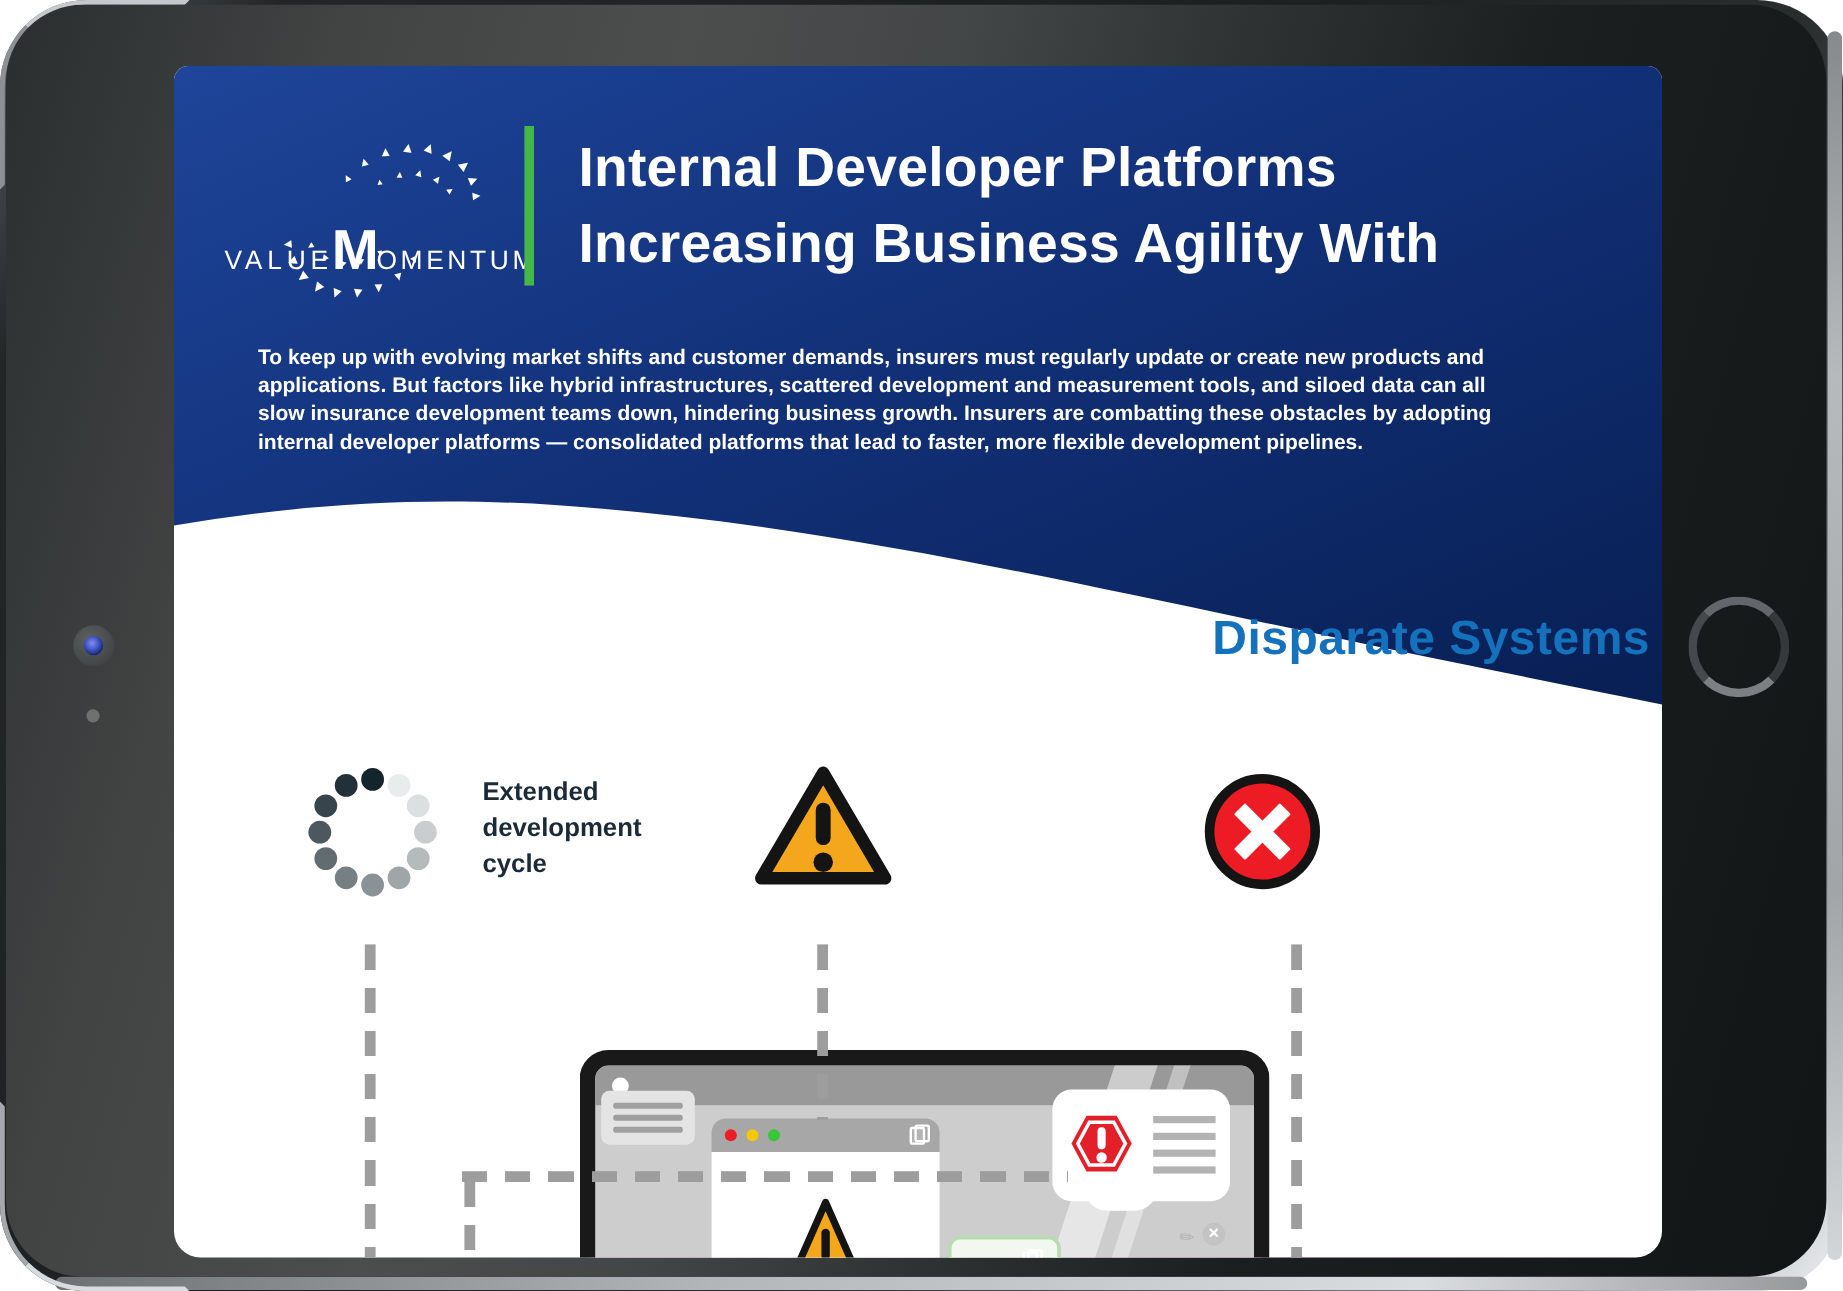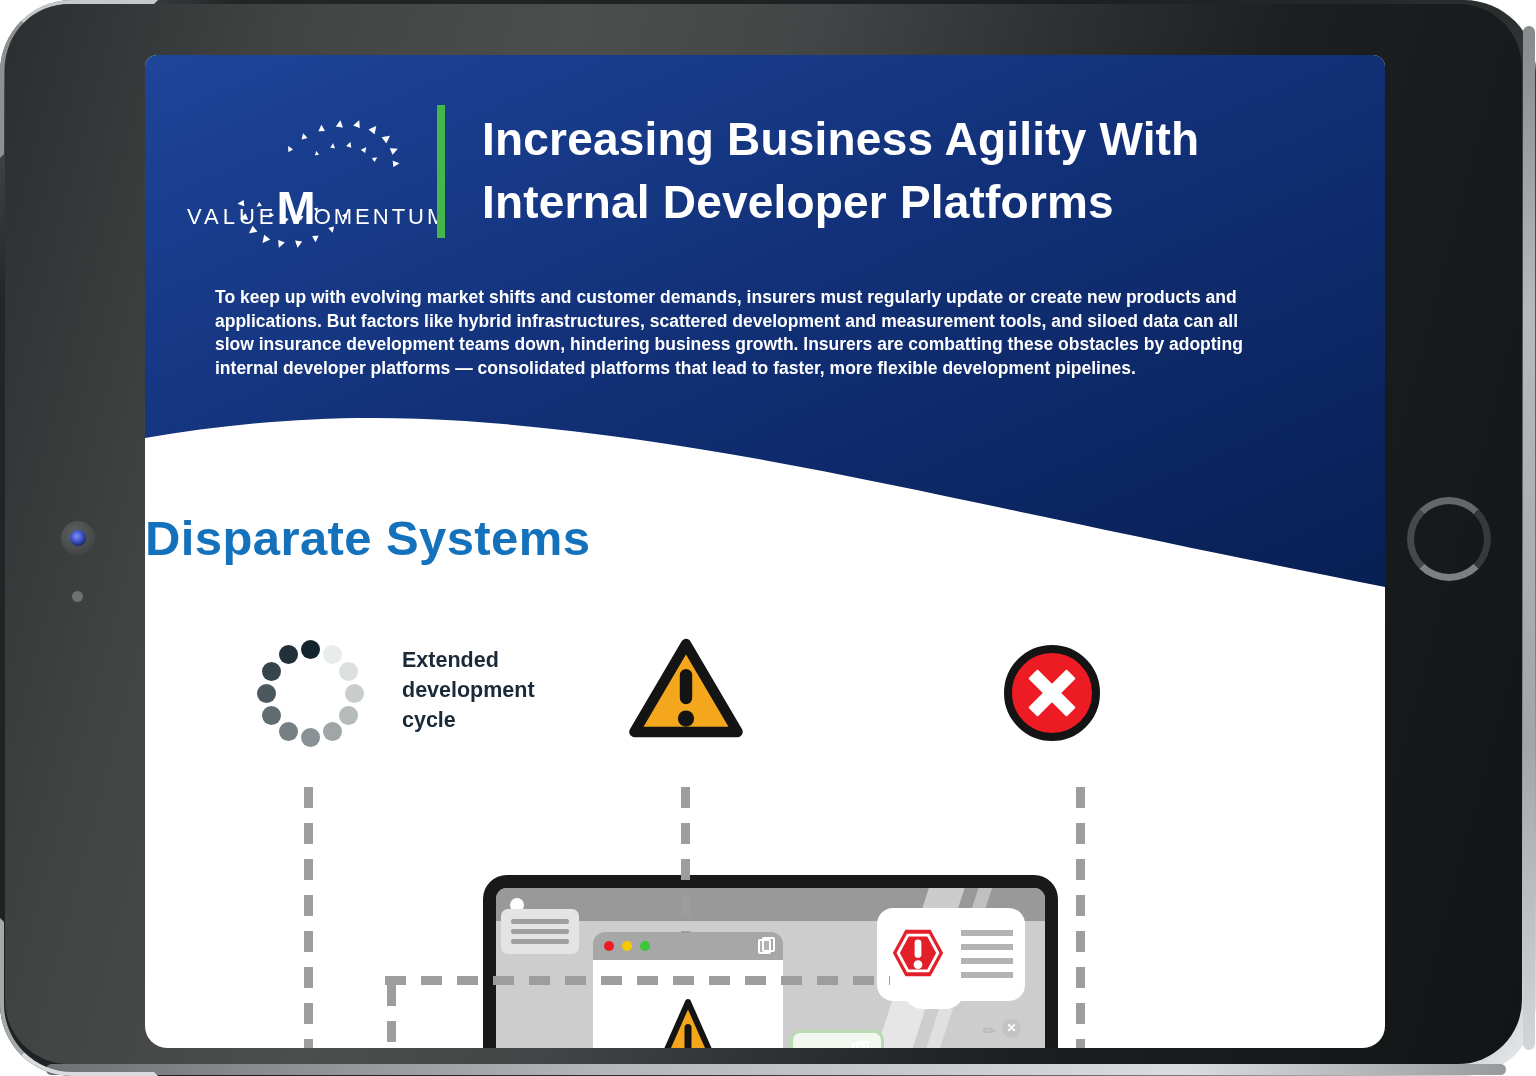--- a/index.html
+++ b/index.html
@@ -35,22 +35,22 @@
   .logo-text{position:absolute;left:2px;top:80px;display:flex;align-items:baseline;white-space:nowrap;}
   .logo-value{font-size:22px;letter-spacing:4px;font-weight:400;}
   .logo-m{font-size:47px;font-weight:700;margin:0 -2px 0 -1px;}
   .logo-rest{font-size:22px;letter-spacing:3px;font-weight:400;}
   .tri{position:absolute;color:#fff;line-height:1;}
 
   .accent-bar{position:absolute;left:292px;top:50px;width:8px;height:133px;background:var(--accent_green,#45B649);}
   .title{position:absolute;left:337px;top:53px;color:#fff;font-size:46px;font-weight:bold;line-height:63px;letter-spacing:0.2px;}
   .intro{position:absolute;left:70px;top:231px;width:1058px;color:#fff;font-size:17.5px;font-weight:600;line-height:23.5px;}
 
-  .section-heading{position:absolute;left:0;right:10px;top:455px;text-align:left;
-    font-size:49px;font-weight:bold;color:var(--heading_blue,#1471BB);letter-spacing:0.4px;}
+  .section-heading{position:absolute;left:0;right:10px;top:455px;text-align:right;
+    font-size:40px;font-weight:bold;color:var(--heading_blue,#1471BB);letter-spacing:0.4px;}
 
   
   .spinner{position:absolute;left:110px;top:583px;width:110px;height:110px;}
   .spin-dot{position:absolute;width:19px;height:19px;border-radius:50%;}
   .warn-tri{position:absolute;left:478px;top:577px;}
   .xcircle{position:absolute;left:859px;top:590px;width:96px;height:96px;border-radius:50%;box-sizing:border-box;
     background:var(--error_red,#ED1C24);border:8px solid #141414;}
   .xbar{position:absolute;left:50%;top:50%;width:54px;height:13px;background:#fff;border-radius:1px;}
   .xbar.a{transform:translate(-50%,-50%) rotate(45deg);}
   .xbar.b{transform:translate(-50%,-50%) rotate(-45deg);}
@@ -161,22 +161,22 @@
         <div class="logo-text">
           <span class="logo-value">VALUE</span>
             <span class="logo-m">M</span>
             <span class="logo-rest">OMENTUM</span>
         </div>
       </div>
 
       <div class="accent-bar"></div>
 
       <div class="title">
+        <div>Internal Developer Platforms</div>
         <div>Increasing Business Agility With</div>
-        <div>Internal Developer Platforms</div>
       </div>
 
       <div class="intro">To keep up with evolving market shifts and customer demands, insurers must regularly update or create new products and applications. But factors like hybrid infrastructures, scattered development and measurement tools, and siloed data can all slow insurance development teams down, hindering business growth. Insurers are combatting these obstacles by adopting internal developer platforms — consolidated platforms that lead to faster, more flexible development pipelines.</div>
 
       <div class="section-heading">Disparate Systems</div>
 
       <div class="spinner" id="spinner">
           <span class="spin-dot" style="left: 45.5px; top: 1.5px; background: rgb(20, 36, 44);"></span>
           <span class="spin-dot" style="left: 67.5px; top: 7.39488px; background: rgb(233, 236, 236);"></span>
           <span class="spin-dot" style="left: 83.6051px; top: 23.5px; background: rgb(220, 223, 224);"></span>

